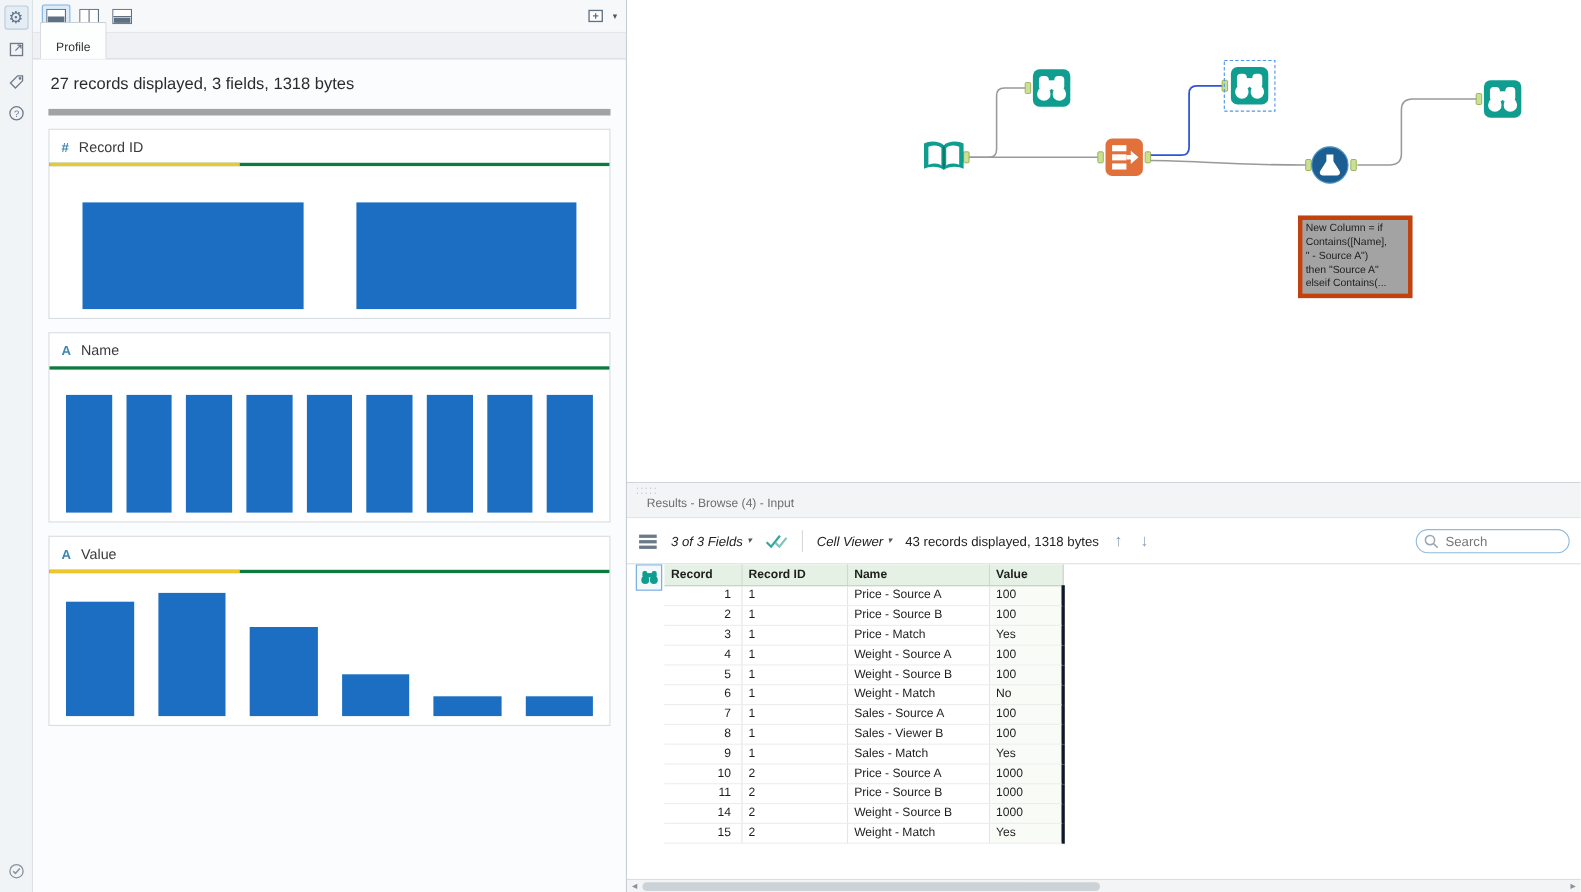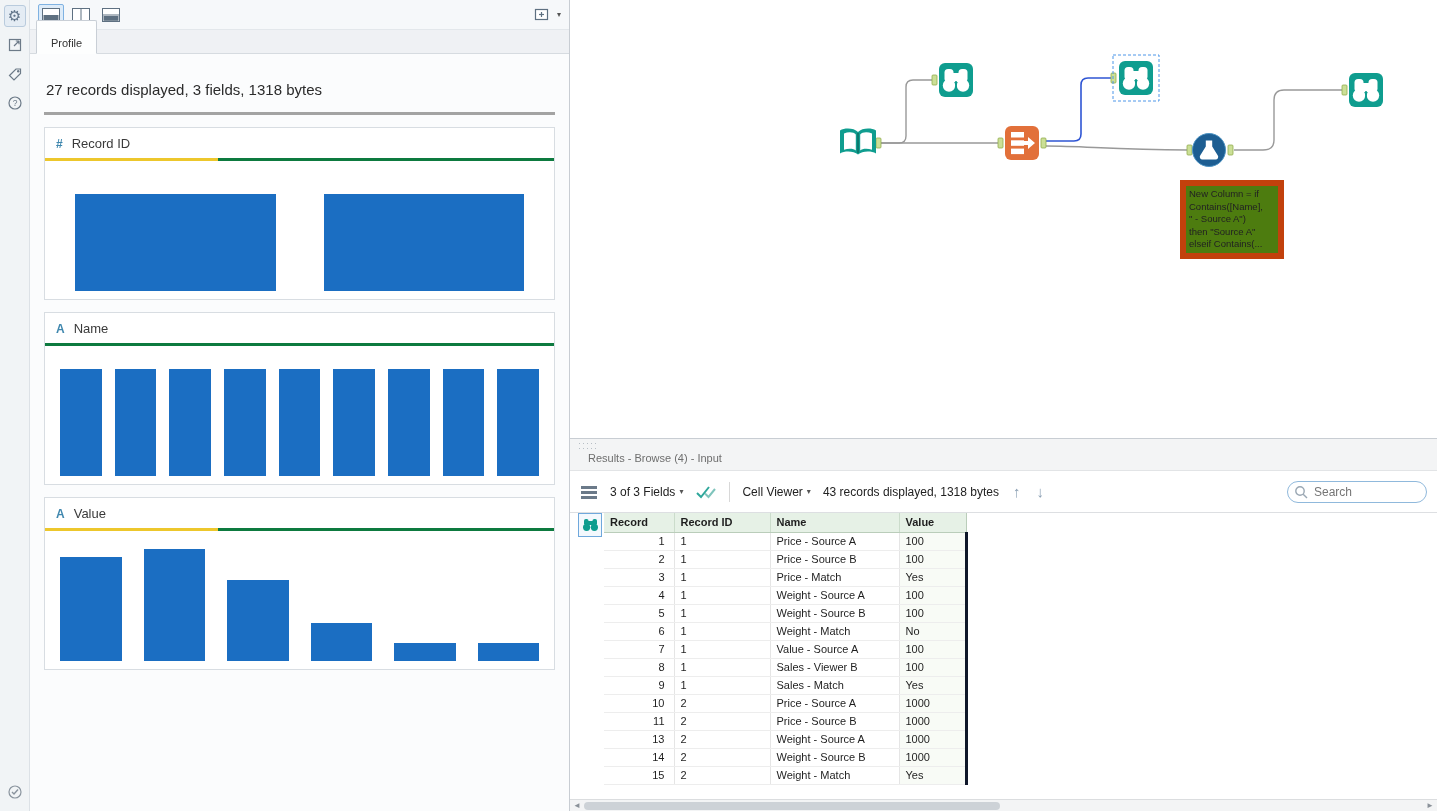--- a/index.html
+++ b/index.html
@@ -16,46 +16,46 @@
   
   .left-panel { width:540px; border-right:1px solid #C8CDD3; display:flex; flex-direction:column; background:#FBFCFD; }
   .lp-toolbar { height:30px; background:#F6F8FA; border-bottom:1px solid #E3E7EB; display:flex; align-items:center; padding:0 8px; gap:4px; }
   .layout-btn { width:26px; height:22px; display:flex; align-items:center; justify-content:center; border:1px solid transparent; border-radius:2px; }
   .layout-btn.selected { background:#DDEBF8; border-color:#7FB2E2; }
   .lp-toolbar .spacer { flex:1; }
   .newwin { display:flex; align-items:center; gap:2px; color:#5E7081; }
   .tab-row { height:24px; background:#EFF1F4; display:flex; align-items:flex-end; padding-left:6px; border-bottom:1px solid #D6DBE0; }
   .tab { background:#FDFEFE; border:1px solid #C9CFD6; border-bottom:1px solid #FDFEFE; padding:16px 14px 4px; font-size:11px; color:#333; border-radius:2px 2px 0 0; position:relative; top:1px; }
   .lp-content { flex:1; padding:10px 14px; overflow:hidden; }
-  .summary { font-size:15px; color:#2B2B2B; padding:4px 2px 14px; border-bottom:3px solid #a3a3a3; margin-bottom:12px;margin-top:13px; }
+  .summary { font-size:15px; color:#2B2B2B; padding:4px 2px 14px; border-bottom:6px solid #a3a3a3; margin-bottom:12px; }
   .card { background:#fff; border:1px solid #D8DDE2; margin-bottom:12px; }
   .card-header { display:flex; align-items:center; gap:9px; padding:8px 11px 7px; }
   .glyph { color:#3F87AE; font-size:12px; font-weight:bold; }
   .fname { font-size:13px; color:#3A3A3A; }
   .divider { height:3px; background:#0D7A3F; position:relative; }
   .divider .yellow { position:absolute; left:0; top:0; height:100%; background:#EDC72C; }
   .bars { height:138px; display:flex; align-items:flex-end; }
   .bars .bar { flex:1; background:#1B6EC2; }
   .bars0 { gap:48px; padding:0 30px 8px; }
   .bars1 { gap:13px; padding:0 15px 8px; }
   .bars2 { gap:22px; padding:0 15px 8px; }
 
   
   .right { flex:1; display:flex; flex-direction:column; min-width:0; }
   .canvas { height:438px; background:#fff; position:relative; }
   .canvas svg { position:absolute; left:0; top:0; }
-  .annotation { position:absolute; left:610px; top:180px; width:104px; border:6px solid #c2410c; background:#4d7c0f; font-size:9.5px; line-height:1.32; color:#222; padding:2px 3px; white-space:pre-line; }
+  .annotation { position:absolute; left:610px; top:196px; width:104px; border:4px solid #c2410c; background:#a3a3a3; font-size:9.5px; line-height:1.32; color:#222; padding:2px 3px; white-space:pre-line; }
 
   .results { flex:1; border-top:1px solid #C8CDD3; display:flex; flex-direction:column; min-height:0; background:#fff; }
   .res-header { height:32px; background:#F3F4F5; border-bottom:1px solid #E2E4E6; position:relative; }
   .drag-dots { position:absolute; left:8px; top:2px; color:#AEB6BE; font-size:9px; line-height:5px; letter-spacing:1px; }
   .res-title { font-size:11px; color:#6E6E6E; padding:13px 0 0 18px; }
   .res-toolbar { height:42px; display:flex; align-items:center; gap:12px; padding:0 10px; border-bottom:1px solid #DDDFE2; background:#fff; }
   .tb-text { font-size:12px; color:#222; white-space:nowrap; }
-  .dropdown { display:flex; align-items:center; cursor:default; }
+  .dropdown { display:flex; align-items:center; cursor:default;font-style:italic; }
   .caret { font-size:8px; color:#555; margin-left:4px; }
   .sep { width:1px; height:20px; background:#D8D8D8; }
   .arrow-btn { font-size:15px; font-weight:bold; color:#8CA0B4; padding:0 2px; }
   .tb-spacer { flex:1; }
   .search-wrap { position:relative; width:140px; }
   .search-input { width:100%; height:22px; border:1px solid #90B9DC; border-radius:12px; padding:0 8px 0 26px; font-size:12px; color:#333; outline:none; background:#fff; }
   .search-icon { position:absolute; left:7px; top:4px; }
 
   .res-body { flex:1; display:flex; padding-left:8px; overflow:hidden; }
   .gutter { width:26px; }
@@ -371,21 +371,21 @@
               </tr>
               <tr>
                 <td class="num">6</td>
                 <td>1</td>
                 <td>Weight - Match</td>
                 <td class="vcol">No</td>
               </tr>
               <tr>
                 <td class="num">7</td>
                 <td>1</td>
-                <td>Value - Source A</td>
+                <td>Sales - Source A</td>
                 <td class="vcol">100</td>
               </tr>
               <tr>
                 <td class="num">8</td>
                 <td>1</td>
                 <td>Sales - Viewer B</td>
                 <td class="vcol">100</td>
               </tr>
               <tr>
                 <td class="num">9</td>
@@ -399,26 +399,20 @@
                 <td>Price - Source A</td>
                 <td class="vcol">1000</td>
               </tr>
               <tr>
                 <td class="num">11</td>
                 <td>2</td>
                 <td>Price - Source B</td>
                 <td class="vcol">1000</td>
               </tr>
               <tr>
-                <td class="num">13</td>
-                <td>2</td>
-                <td>Weight - Source A</td>
-                <td class="vcol">1000</td>
-              </tr>
-              <tr>
                 <td class="num">14</td>
                 <td>2</td>
                 <td>Weight - Source B</td>
                 <td class="vcol">1000</td>
               </tr>
               <tr>
                 <td class="num">15</td>
                 <td>2</td>
                 <td>Weight - Match</td>
                 <td class="vcol">Yes</td>

